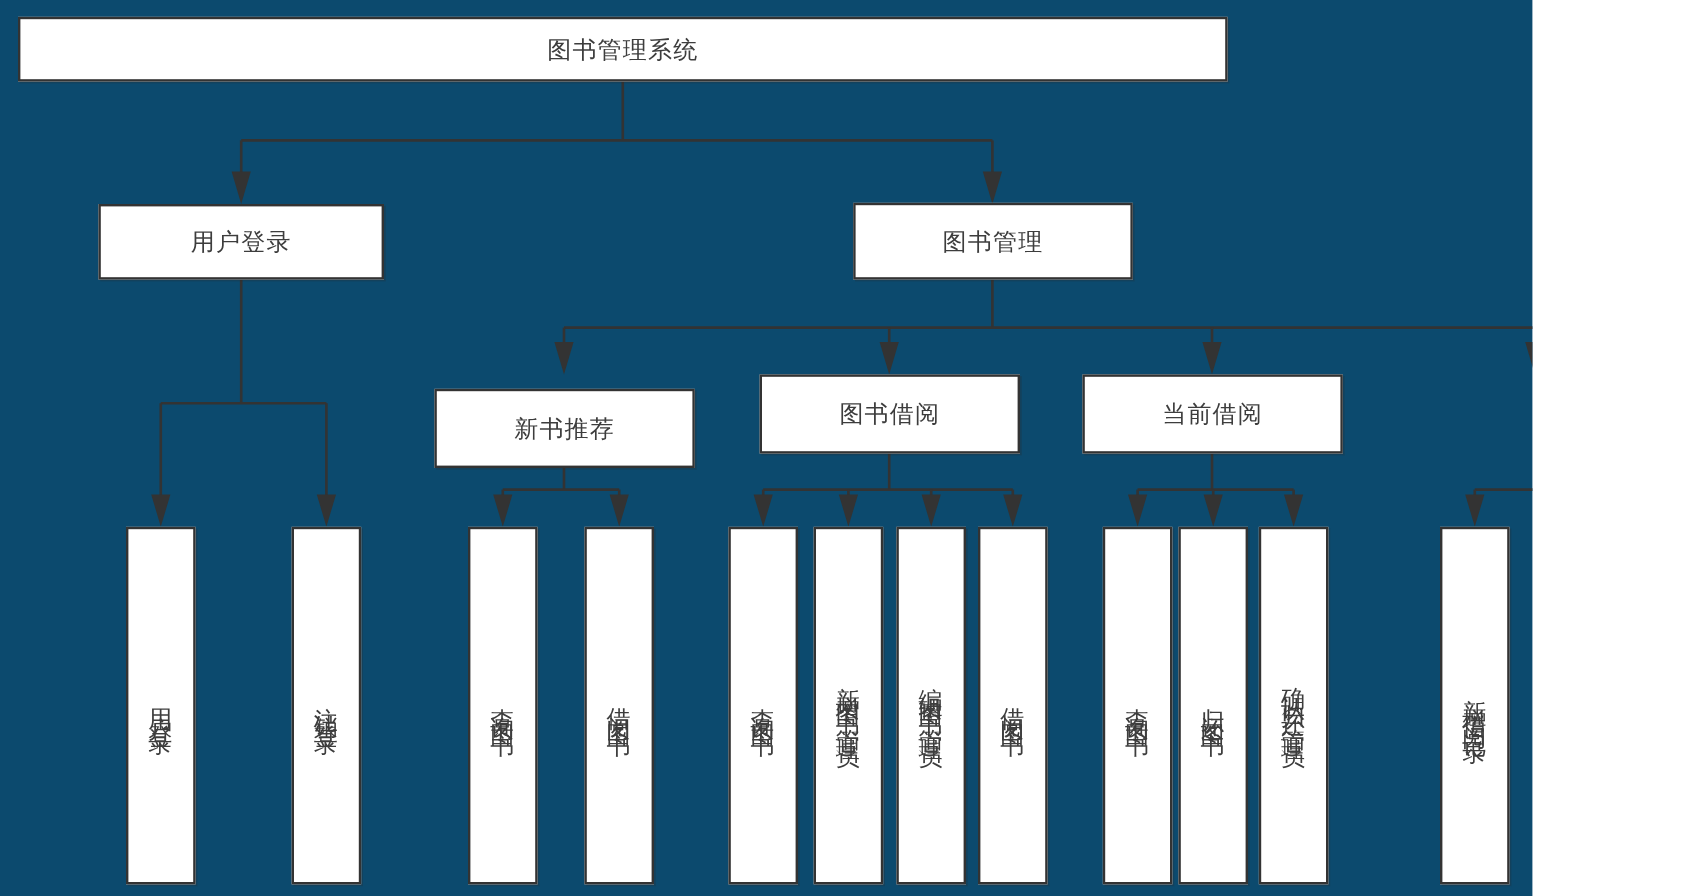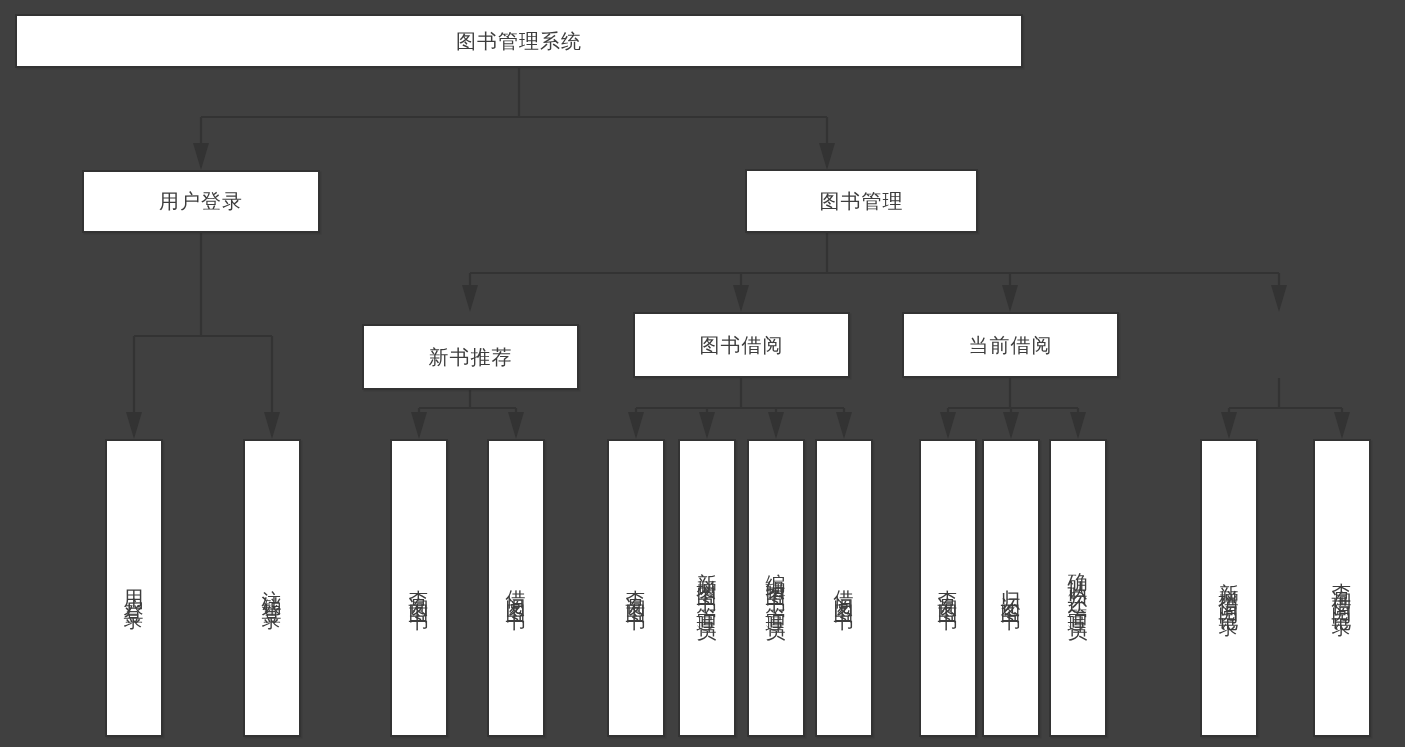--- a/index.html
+++ b/index.html
@@ -2,23 +2,23 @@
 <html><head>
 <meta charset="utf-8">
 <style>
   html, body {
     margin: 0;
     padding: 0;
     background: #ffffff;
   }
   .stage {
     position: relative;
-    width: 1405px;
+    width: 1277px;
     height: 747px;
-    background: #404040;
+    background: #0c4a6e;
     font-family: "DejaVu Sans", "Liberation Sans", sans-serif;
     overflow: hidden;
   }
   .connectors {
     position: absolute;
     left: 0; top: 0;
     width: 1405px;
     height: 747px;
   }
   .node {
@@ -138,21 +138,21 @@
     </g>
   </svg>
 
   <div class="node" style="left:15px; top:14px; width:1008px; height:54px;">
     <span>图书管理系统</span>
   </div>
 
   <div class="node" style="left:82px; top:170px; width:238px; height:63px;">
     <span>用户登录</span>
   </div>
-  <div class="node" style="left:711px; top:169px; width:233px; height:64px;margin-left:34px;">
+  <div class="node" style="left:711px; top:169px; width:233px; height:64px;">
     <span>图书管理</span>
   </div>
 
   <div class="node" style="left:362px; top:324px; width:217px; height:66px;">
     <span>新书推荐</span>
   </div>
   <div class="node" style="left:902px; top:312px; width:217px; height:66px;">
     <span>当前借阅</span>
   </div>
   <div class="node" style="left:633px; top:312px; width:217px; height:66px;">

